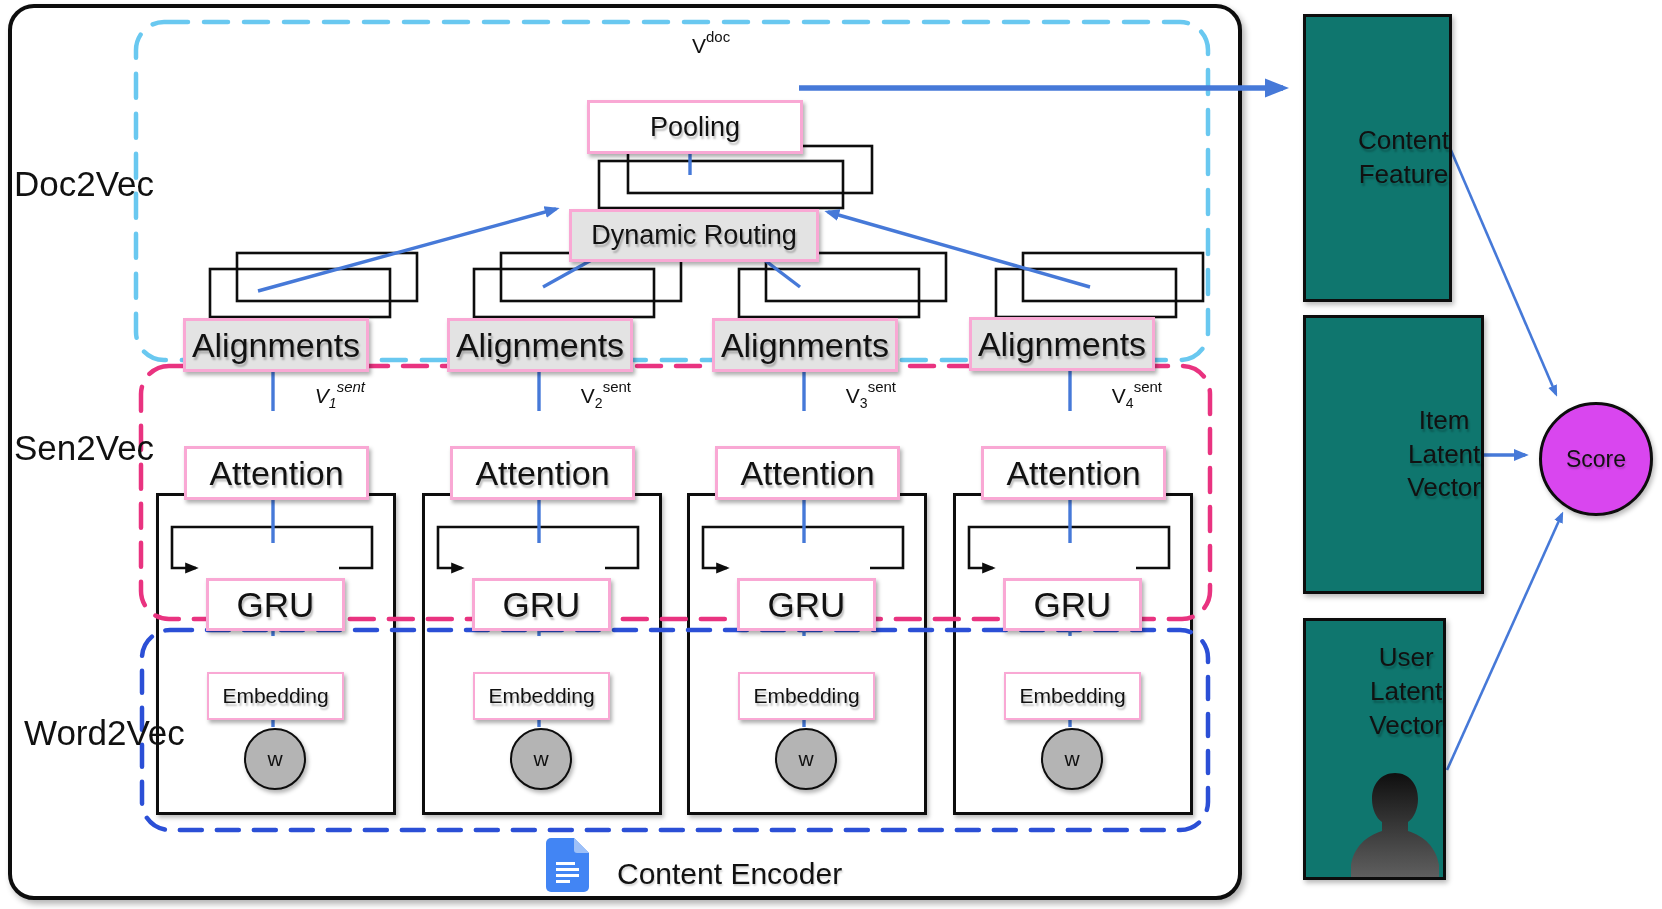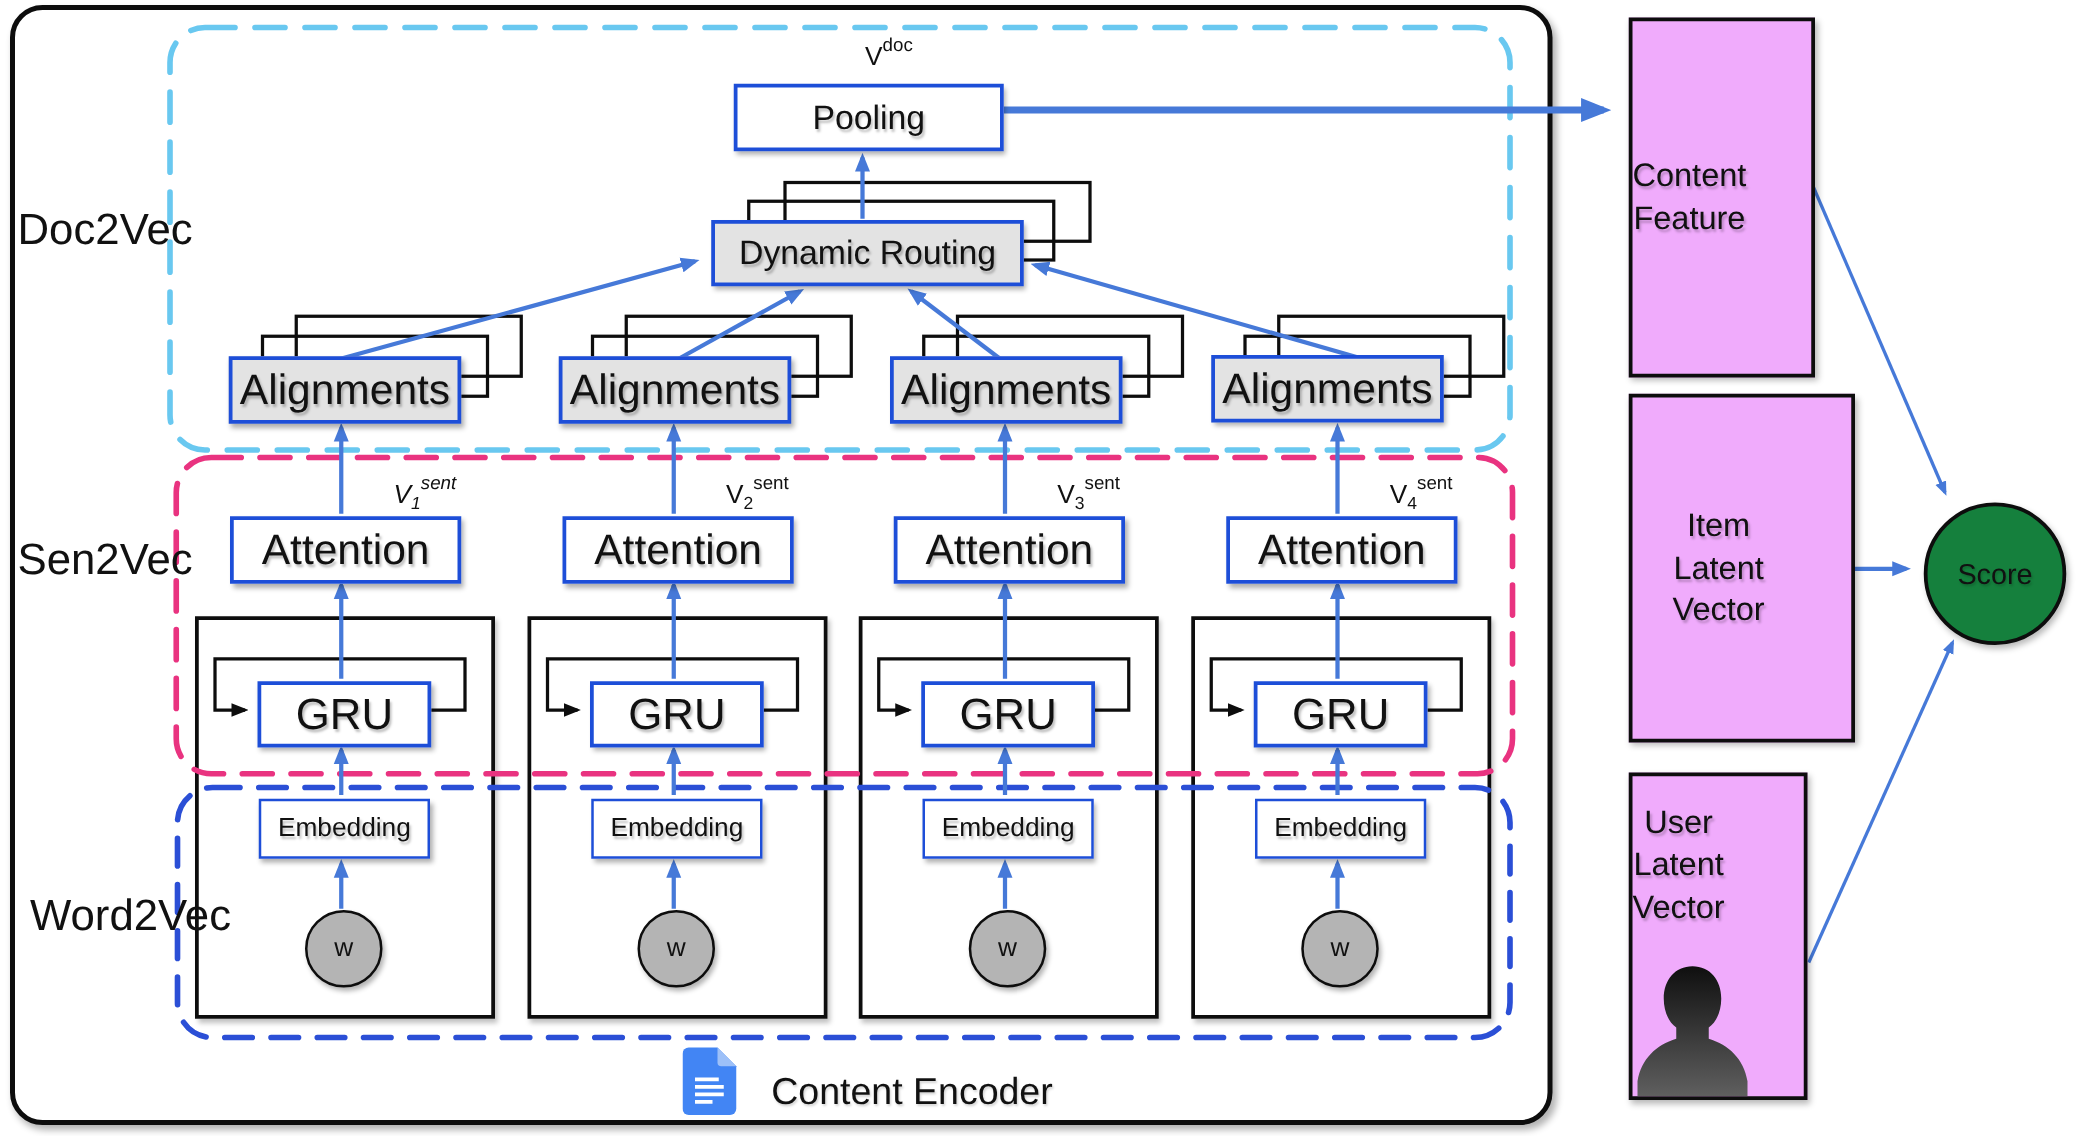--- a/index.html
+++ b/index.html
@@ -27,48 +27,49 @@
   .dash.pink{stroke:var(--dash-pink);stroke-dasharray:24 15;}
   .dash.blue{stroke:var(--dash-blue);stroke-dasharray:22 15;}
   .stack{fill:none;stroke:#0d0d0d;stroke-width:2.6px;}
   .loop{fill:none;stroke:#0d0d0d;stroke-width:2.6px;}
   .arrow{fill:none;stroke:var(--arrow-blue);stroke-width:3.4px;}
   .arrow.thick{stroke-width:5.5px;}
   .arrow.thin{stroke-width:2.6px;}
   
   .nodebox{
     display:flex;align-items:center;justify-content:center;
-    background:#ffffff;border:3px solid #1d4ed8;z-index:3;
+    background:#ffffff;border:3px solid #f9a8d4;z-index:3;
     box-shadow:2px 3px 4px rgba(0,0,0,0.32);
     text-shadow:1.5px 2.5px 2px rgba(0,0,0,0.25);
     white-space:nowrap;
+    margin-top:33px;
   }
   .nodebox.gray{background:var(--box-gray);}
   .f27{font-size:27px;} .f26{font-size:34px;} .f21{font-size:21px;} .f35{font-size:35px;}
   .w-circle{
     width:58px;height:58px;border-radius:50%;background:var(--circle-gray);
     border:2.6px solid #0d0d0d;display:flex;align-items:center;justify-content:center;
     font-size:21px;z-index:3;box-shadow:2px 3px 4px rgba(0,0,0,0.3);
   }
   .side-label{font-size:35px;text-align:right;z-index:3;}
   .vlabel{font-size:21px;z-index:3;text-align:right;white-space:nowrap;}
   .vlabel sub{font-size:14px;vertical-align:-5px;}
   .vlabel sup{font-size:15px;vertical-align:11px;}
   .rbox{
-    left:1303px;width:143px;background:#f0abfc;border:3px solid #0d0d0d;z-index:3;
-    display:flex;flex-direction:column;align-items:flex-start;justify-content:center;
+    left:1303px;width:143px;background:#0f766e;border:3px solid #0d0d0d;z-index:3;
+    display:flex;flex-direction:column;align-items:flex-end;justify-content:center;
     font-size:26px;line-height:1.3;text-align:center;white-space:pre-line;
     box-shadow:2px 3px 5px rgba(0,0,0,0.28);
     text-shadow:1.5px 2.5px 2px rgba(0,0,0,0.22);
   }
   #user-box{justify-content:flex-start;padding-top:20px;box-sizing:border-box;}
   #user-box .silhouette{margin-top:auto;}
   #score-circle{
     left:1539px;top:402px;width:108px;height:108px;border-radius:50%;
-    background:#15803d;border:3.2px solid #0d0d0d;z-index:3;
+    background:#d946ef;border:3.2px solid #0d0d0d;z-index:3;
     display:flex;align-items:center;justify-content:center;font-size:23px;
     box-shadow:2px 3px 5px rgba(0,0,0,0.28);
     text-shadow:1px 2px 2px rgba(0,0,0,0.2);
   }
   #footer-label{font-size:30px;z-index:3;white-space:nowrap;text-shadow:1px 2px 2px rgba(0,0,0,0.18);}
 </style>
 </head>
 <body>
 
 <div id="stage">

